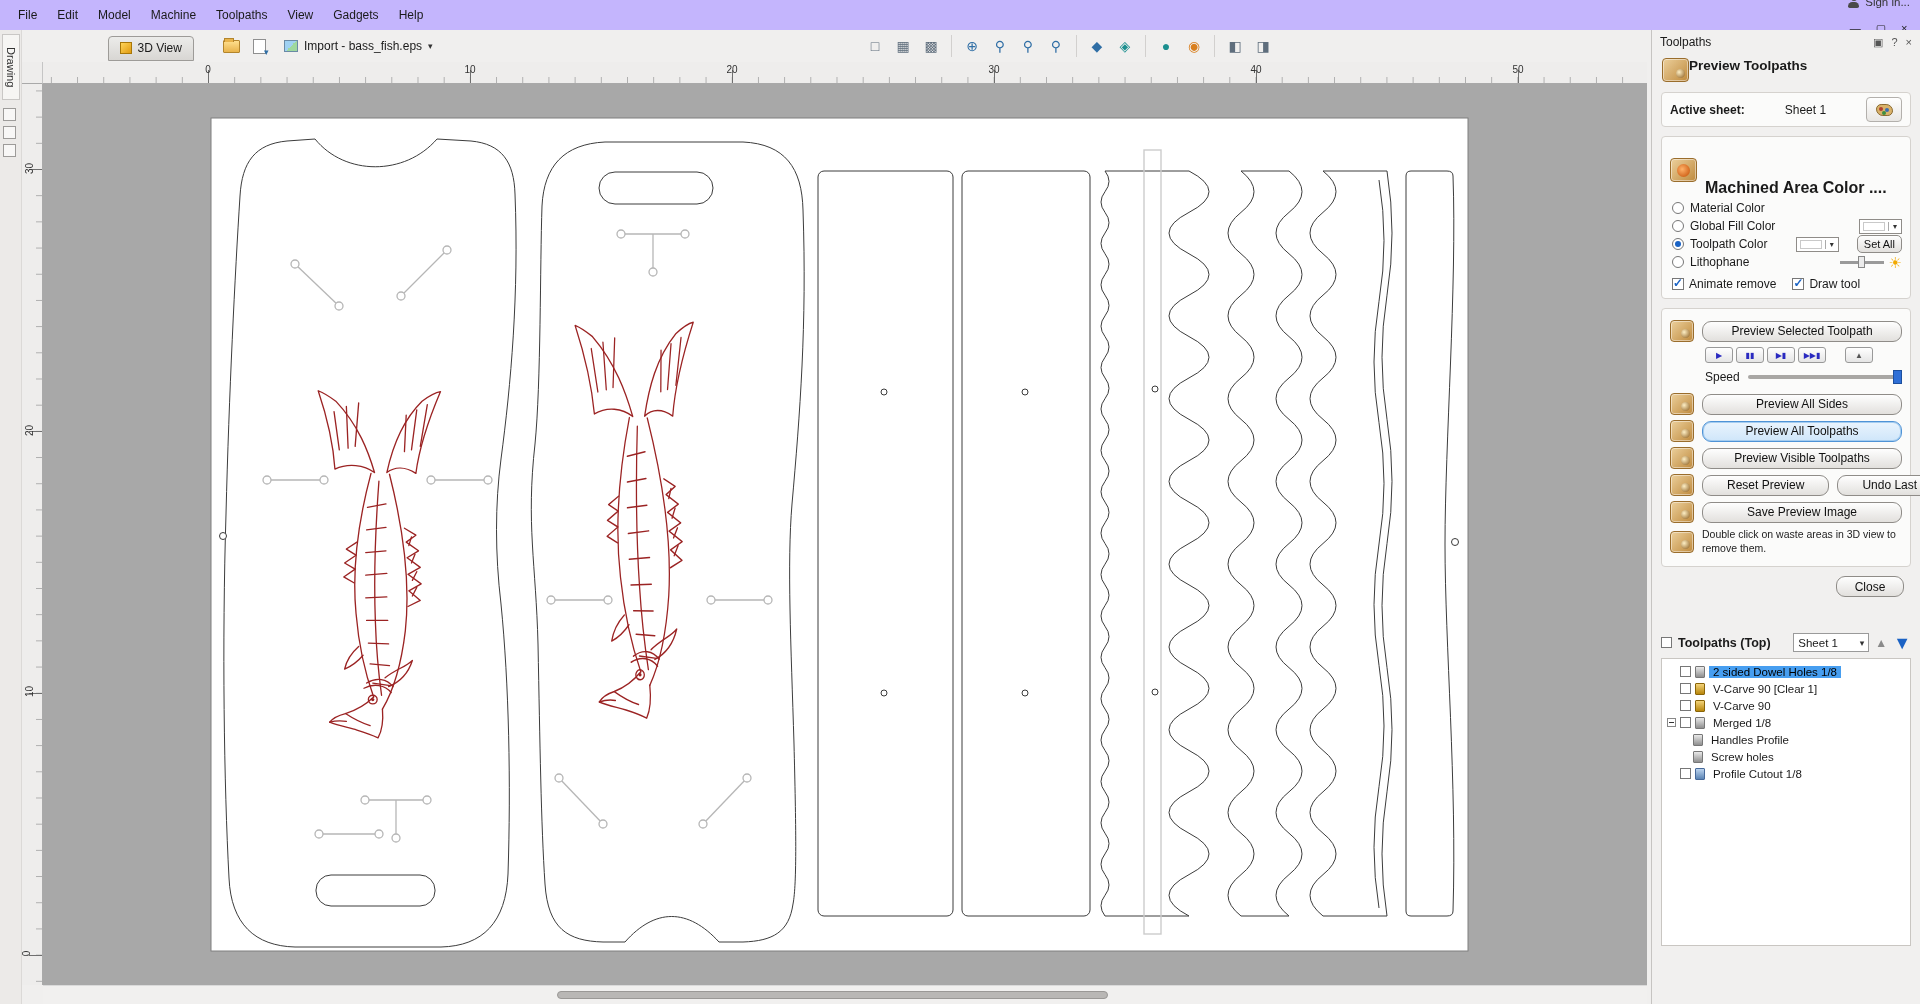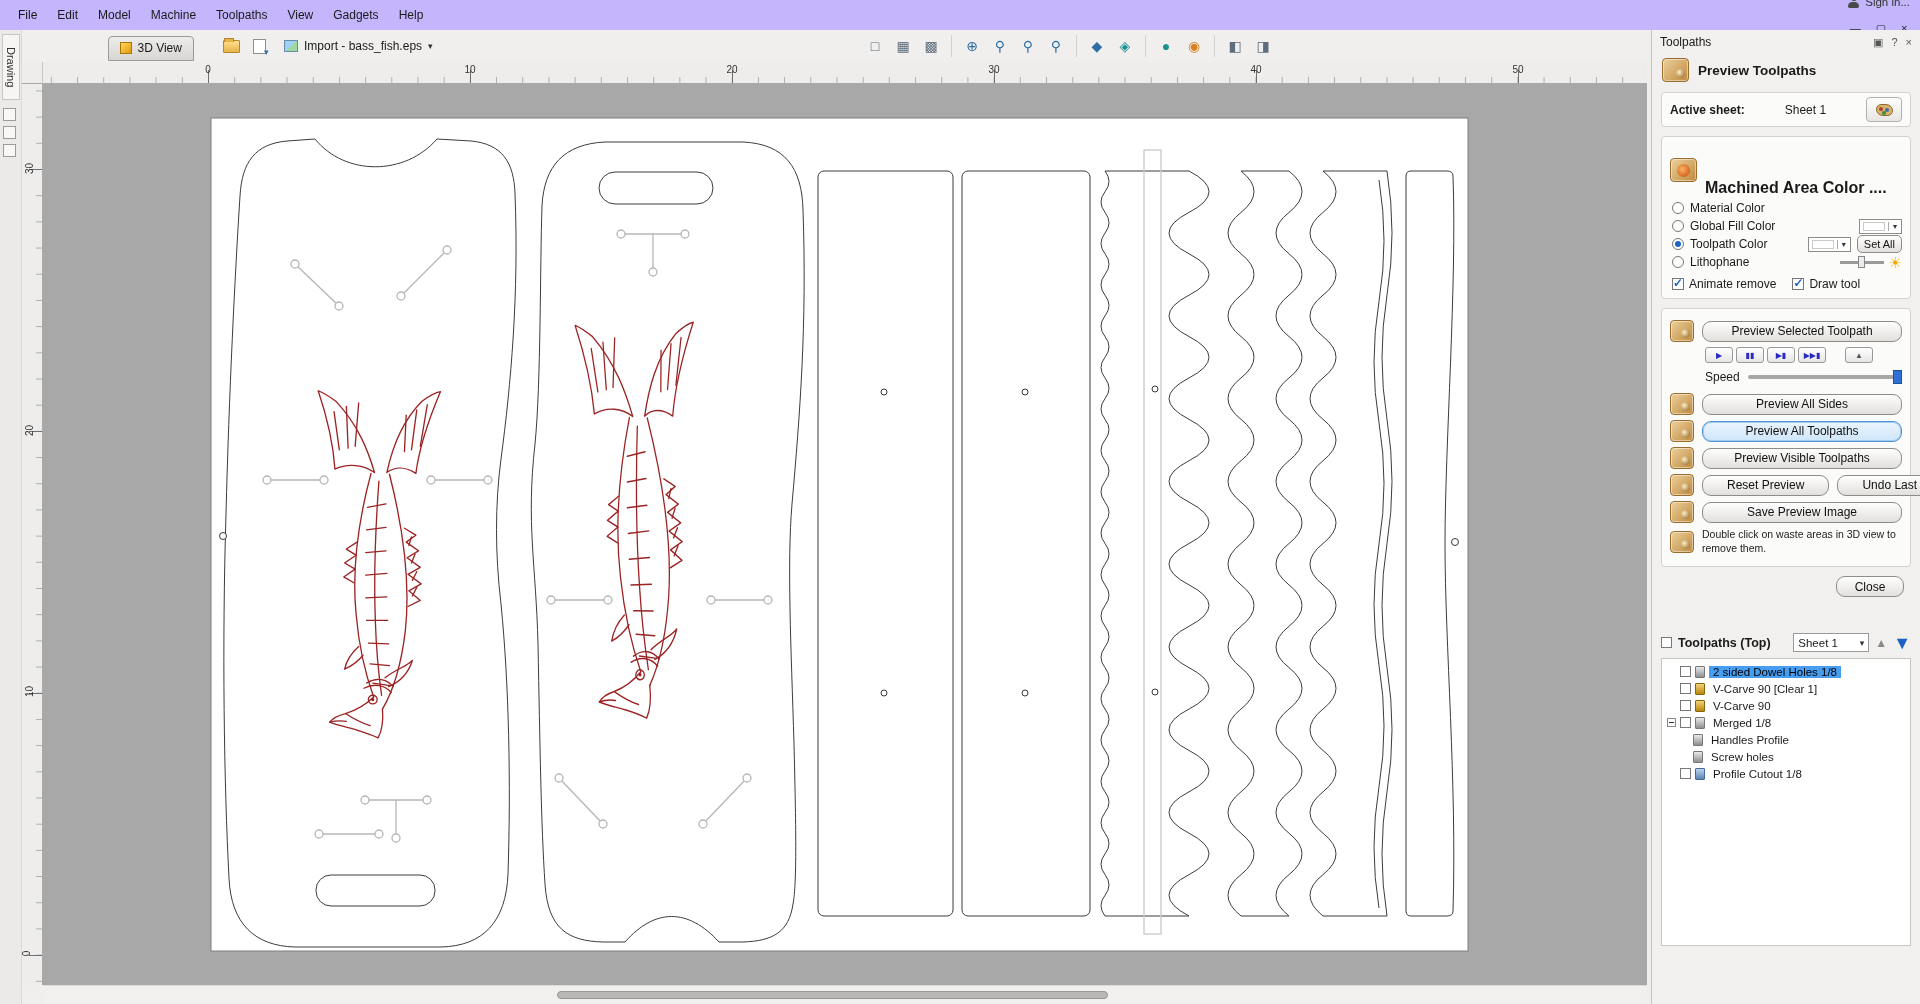--- a/index.html
+++ b/index.html
@@ -82,21 +82,21 @@
   #hscroll { position:absolute; left:43px; top:985px; width:1604px; height:19px; background:#f1f0ef;
              border-top:1px solid #dadada; }
   #hscroll .thumb { position:absolute; left:514px; top:5px; width:551px; height:8px;
                     background:#b9b7b5; border:1px solid #9a9896; border-radius:4px; }
 
   
   #panel { position:absolute; left:1651px; top:30px; width:269px; height:974px; background:#f1f0ef;
            border-left:1px solid #c6c4c2; }
   .p-header { height:24px; display:flex; align-items:center; padding:0 8px; }
   .ph-icons { margin-left:auto; display:flex; gap:8px; color:#555; font-size:11px; }
-  .p-title { display:flex; align-items:center; gap:9px; padding:4px 10px 8px; }
+  .p-title { display:flex; align-items:flex-start; padding:4px 10px 8px; }
   .p-title b { font-size:13.5px; }
   .wood { width:27px; height:24px; border-radius:4px; flex:none;
           background:linear-gradient(135deg,#ecd09c,#bf8a3d); border:1px solid #9a6d2c;
           box-shadow:inset 0 0 0 1px rgba(255,255,255,.45); position:relative; }
   .wood::after { content:""; position:absolute; right:3px; bottom:3px; width:9px; height:9px;
                  border-radius:50%; background:radial-gradient(circle at 35% 35%,#fdeec4,#8a5a1a); }
   .wood.ring::after { left:6px; top:5px; width:13px; height:13px;
                       background:radial-gradient(circle at 40% 40%,#ffb168,#c14a00); }
   .wood.sm { width:24px; height:22px; }
   .gbox { margin:2px 9px 9px; background:#fbfbfa; border:1px solid #d5d2ce; border-radius:4px;
@@ -117,21 +117,21 @@
   .radio { width:12px; height:12px; border:1px solid #777; border-radius:50%; background:#fff;
            position:relative; flex:none; cursor:pointer; }
   .radio.on::after { content:""; position:absolute; inset:2px; background:#1a63c5; border-radius:50%; }
   .swatch-dd { margin-left:auto; display:flex; align-items:center; border:1px solid #8f8c88;
                background:#fff; height:15px; cursor:pointer; }
   .swatch { width:22px; height:9px; border:1px solid #c9c9c9; margin:0 3px; background:#fff; }
   .swatch-dd .dd { width:13px; text-align:center; font-size:8px; border-left:1px solid #aaa; color:#333; }
   .btn { border:1px solid #8f8c88; border-radius:9px; background:linear-gradient(#fefefe,#e2e0dd);
          height:21px; display:flex; align-items:center; justify-content:center; font-size:12px;
          color:#111; padding:0 24px; cursor:pointer; white-space:nowrap; }
-  .btn.small { height:18px; border-radius:5px; font-size:11px; padding:0 6px; margin-left:0; }
+  .btn.small { height:18px; border-radius:5px; font-size:11px; padding:0 6px; margin-left:12px; }
   .btn.wide { flex:1; }
   .btn.sel { background:linear-gradient(#eaf4fd,#cfe6fa); border-color:#4f93d6;
              box-shadow:inset 0 0 0 1px #a5cdf0; }
   .lith-slider { margin-left:auto; display:flex; align-items:center; gap:5px; }
   .track { width:44px; height:3px; background:#9a9a9a; position:relative; }
   .thumbsm { position:absolute; left:18px; top:-5px; width:7px; height:12px; background:#ebebeb;
              border:1px solid #888; }
   .sun { color:#f2a900; font-size:15px; line-height:1; }
   .checks { display:flex; gap:16px; margin:7px 0 1px 2px; }
   .cb-row { display:flex; gap:5px; align-items:center; }

